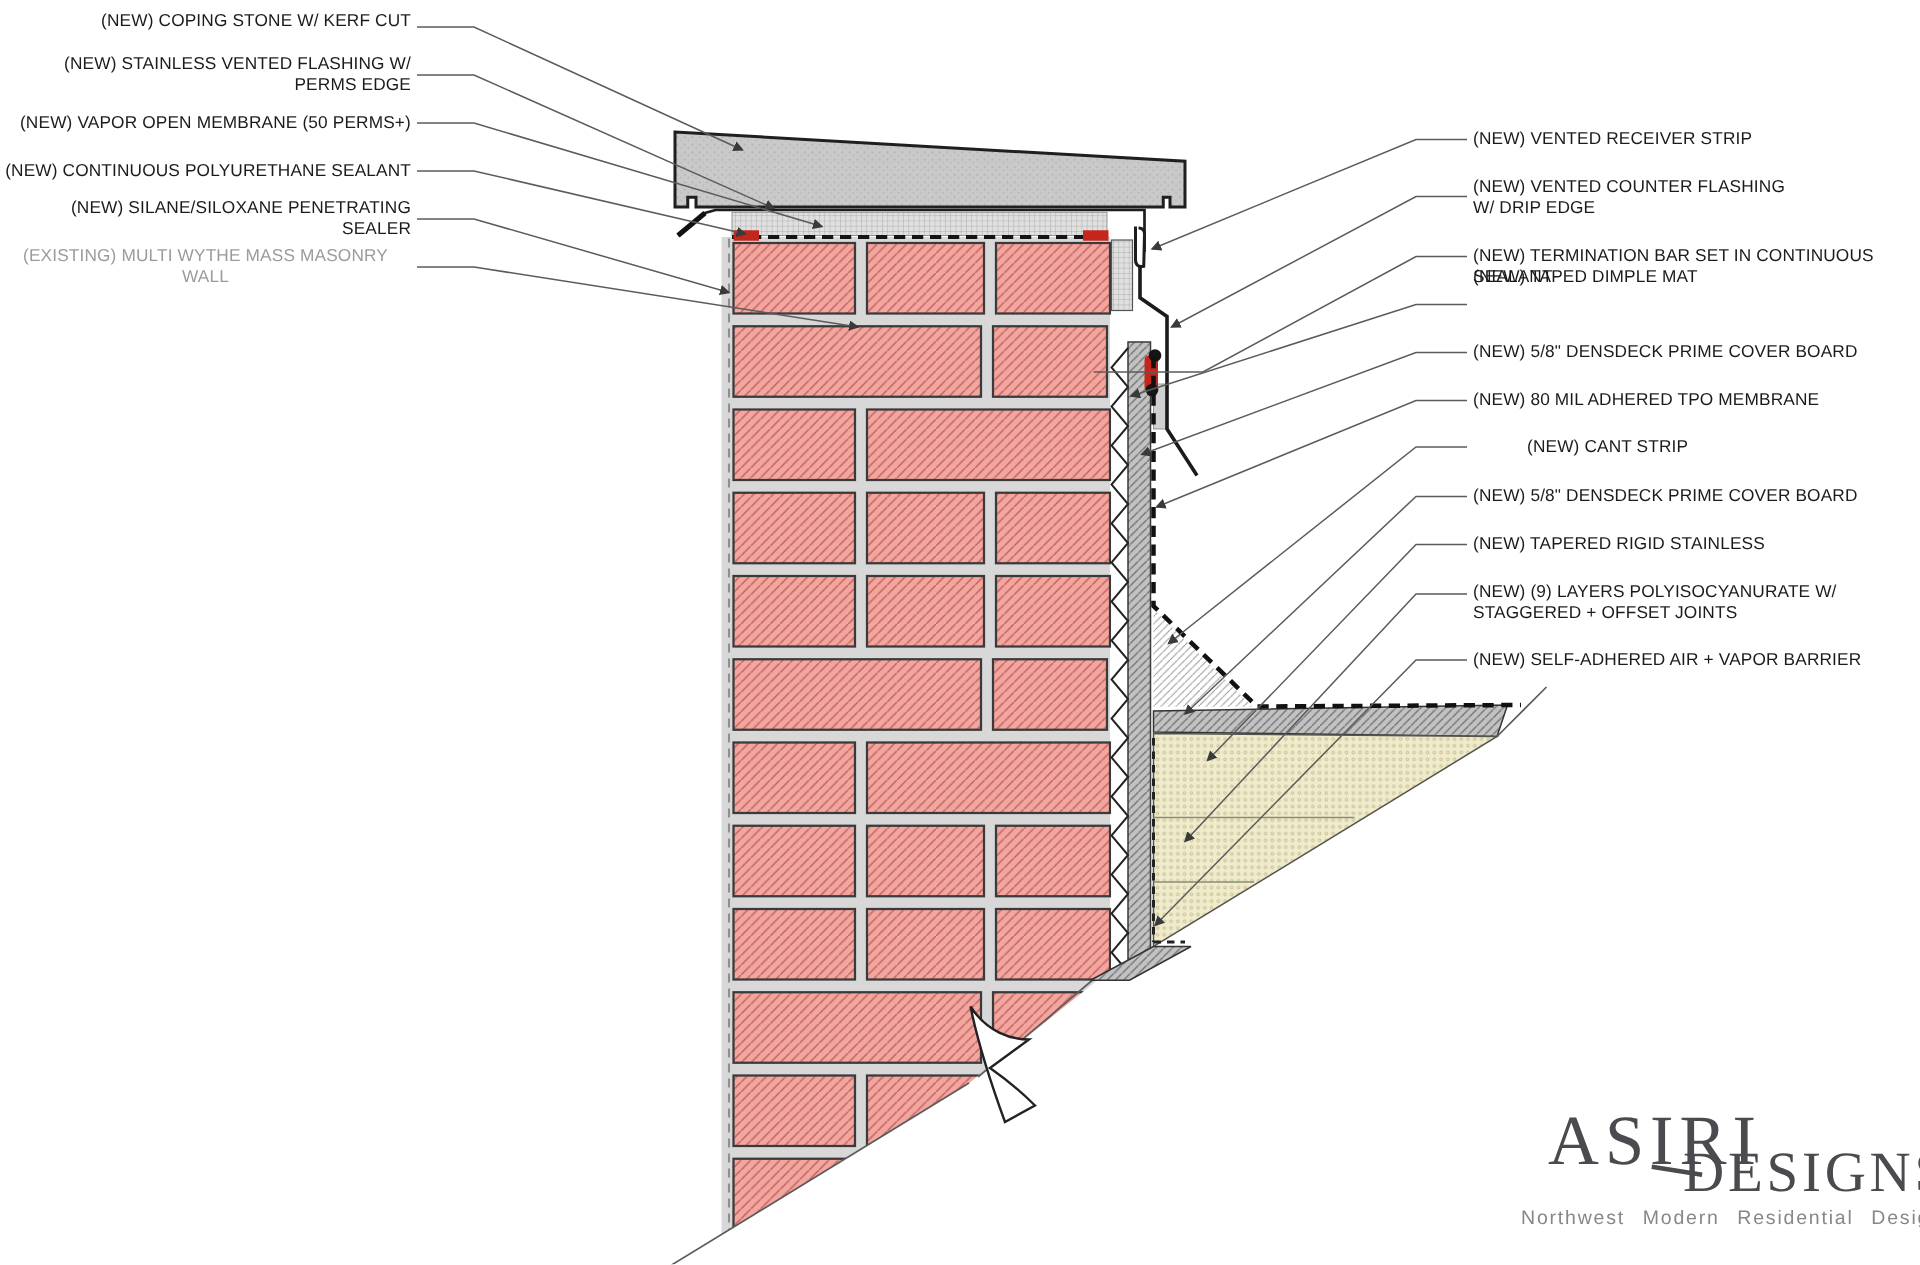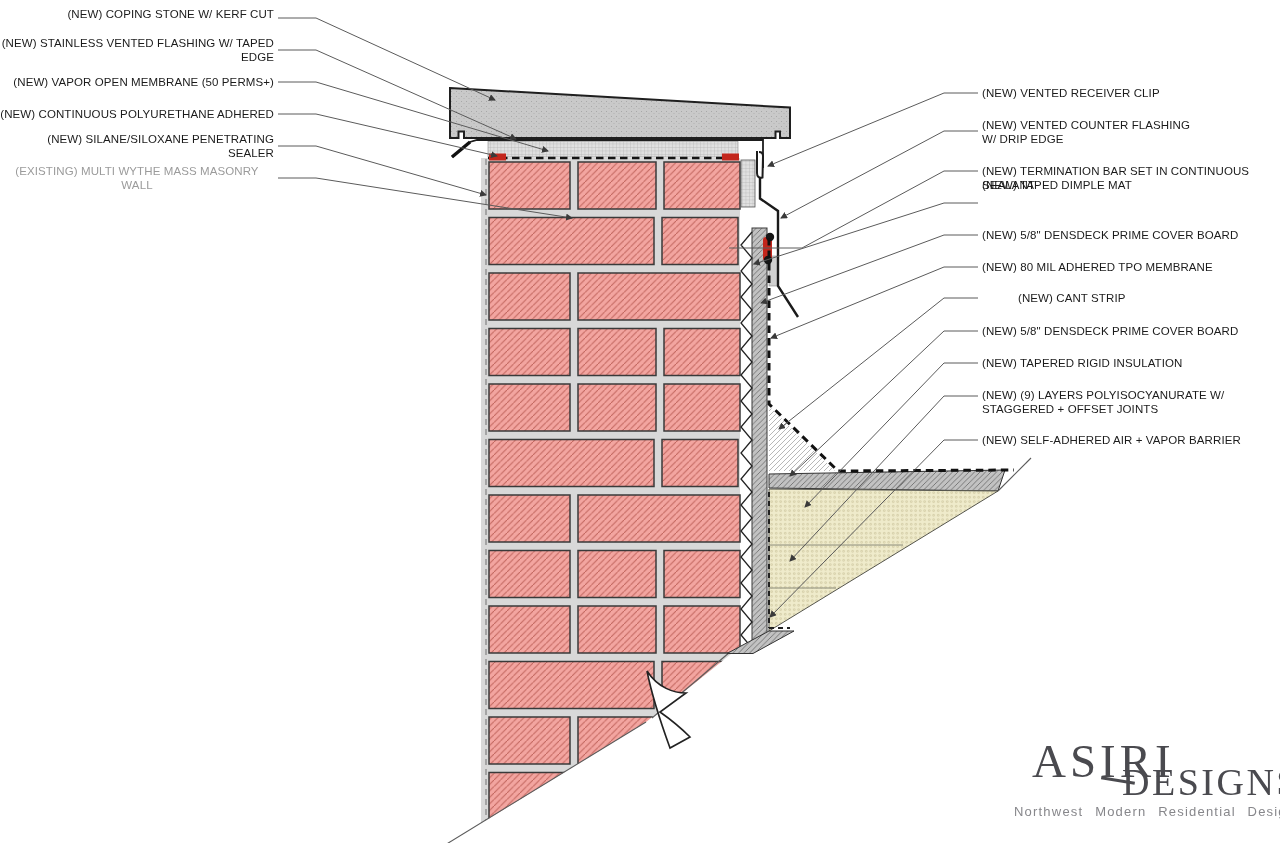--- a/index.html
+++ b/index.html
@@ -153,35 +153,35 @@
         <polyline points="978,396 944,396 790,561" marker-end="url(#arr)"></polyline>
         <polyline points="978,440 944,440 770,617" marker-end="url(#arr)"></polyline>
       </g>
 
     <path d="M647,671 C658,688 674,693 686,693 L660,712 C670,719 683,730 690,737 L670,748
              C662,726 652,696 647,671 Z" fill="#FFFFFF" stroke="#222222" stroke-width="1.6"></path>
   </svg>
 
   <div id="labels">
       <div class="callout left" style="top: 14px; margin-left: 13px;">(NEW) COPING STONE W/ KERF CUT</div>
-      <div class="callout left" style="top: 50px;">(NEW) STAINLESS VENTED FLASHING W/ TAPED EDGE</div>
+      <div class="callout left" style="top: 50px;">(NEW) STAINLESS VENTED FLASHING W/ PERMS EDGE</div>
       <div class="callout left" style="top: 82px;">(NEW) VAPOR OPEN MEMBRANE (50 PERMS+)</div>
-      <div class="callout left" style="top: 114px;">(NEW) CONTINUOUS POLYURETHANE ADHERED</div>
+      <div class="callout left" style="top: 114px;">(NEW) CONTINUOUS POLYURETHANE SEALANT</div>
       <div class="callout left" style="top: 146px;">(NEW) SILANE/SILOXANE PENETRATING SEALER</div>
       <div class="callout left muted" style="top: 178px;">(EXISTING) MULTI WYTHE MASS MASONRY WALL</div>
-      <div class="callout right" style="top: 85.5px;">(NEW) VENTED RECEIVER CLIP</div>
+      <div class="callout right" style="top: 85.5px;">(NEW) VENTED RECEIVER STRIP</div>
       <div class="callout right" style="top: 117.5px;">(NEW) VENTED COUNTER FLASHING
 W/ DRIP EDGE</div>
       <div class="callout right" style="top: 163.5px;">(NEW) TERMINATION BAR SET IN CONTINUOUS SEALANT</div>
       <div class="callout right" style="top: 178px;">(NEW) TAPED DIMPLE MAT</div>
       <div class="callout right" style="top: 227.5px;">(NEW) 5/8" DENSDECK PRIME COVER BOARD</div>
       <div class="callout right" style="top: 259.5px;">(NEW) 80 MIL ADHERED TPO MEMBRANE</div>
       <div class="callout right" style="top: 290.5px; margin-left: 36px;">(NEW) CANT STRIP</div>
       <div class="callout right" style="top: 323.5px;">(NEW) 5/8" DENSDECK PRIME COVER BOARD</div>
-      <div class="callout right" style="top: 355.5px;">(NEW) TAPERED RIGID INSULATION</div>
+      <div class="callout right" style="top: 355.5px;">(NEW) TAPERED RIGID STAINLESS</div>
       <div class="callout right" style="top: 387.5px;">(NEW) (9) LAYERS POLYISOCYANURATE W/
 STAGGERED + OFFSET JOINTS</div>
       <div class="callout right" style="top: 432.5px;">(NEW) SELF-ADHERED AIR + VAPOR BARRIER</div>
     </div>
 
   <div id="logo">
     <div class="main">ASIRI</div>
     <div class="sub">DESIGNS</div>
     <div class="swash"></div>
     <div class="tagline">Northwest Modern Residential Design</div>

